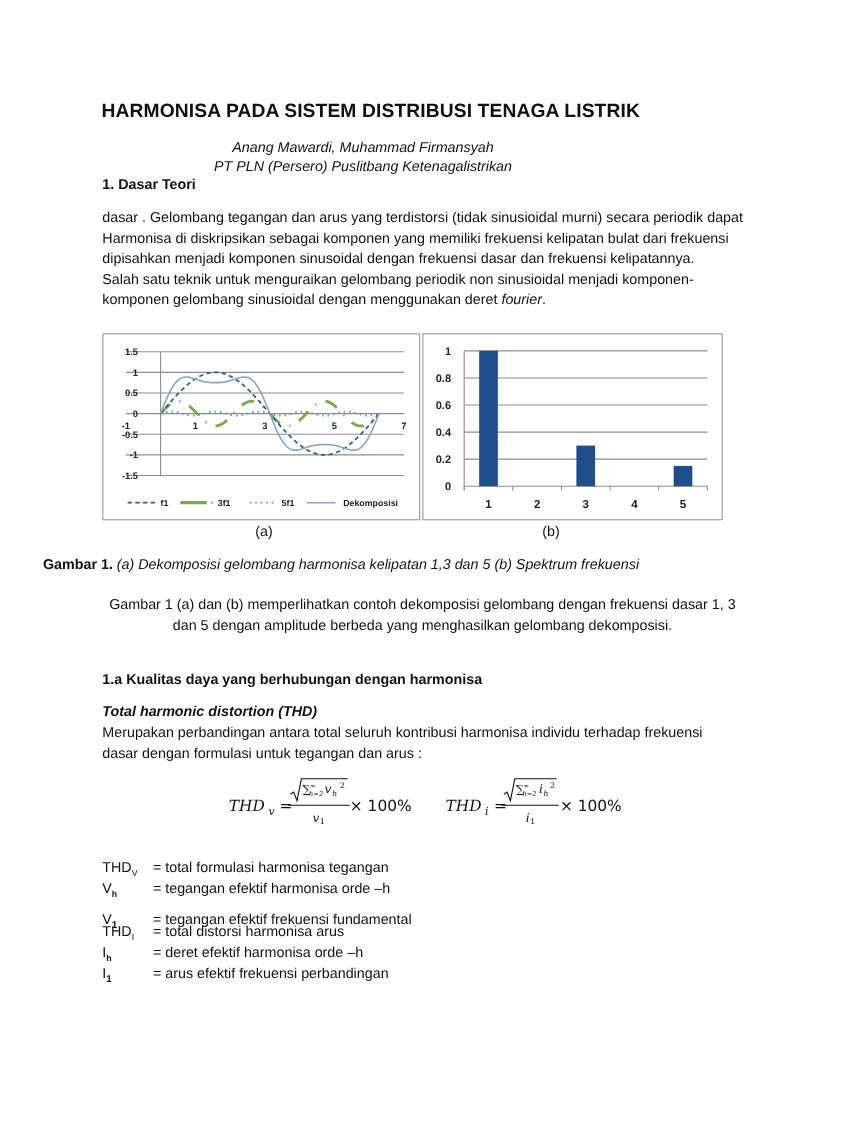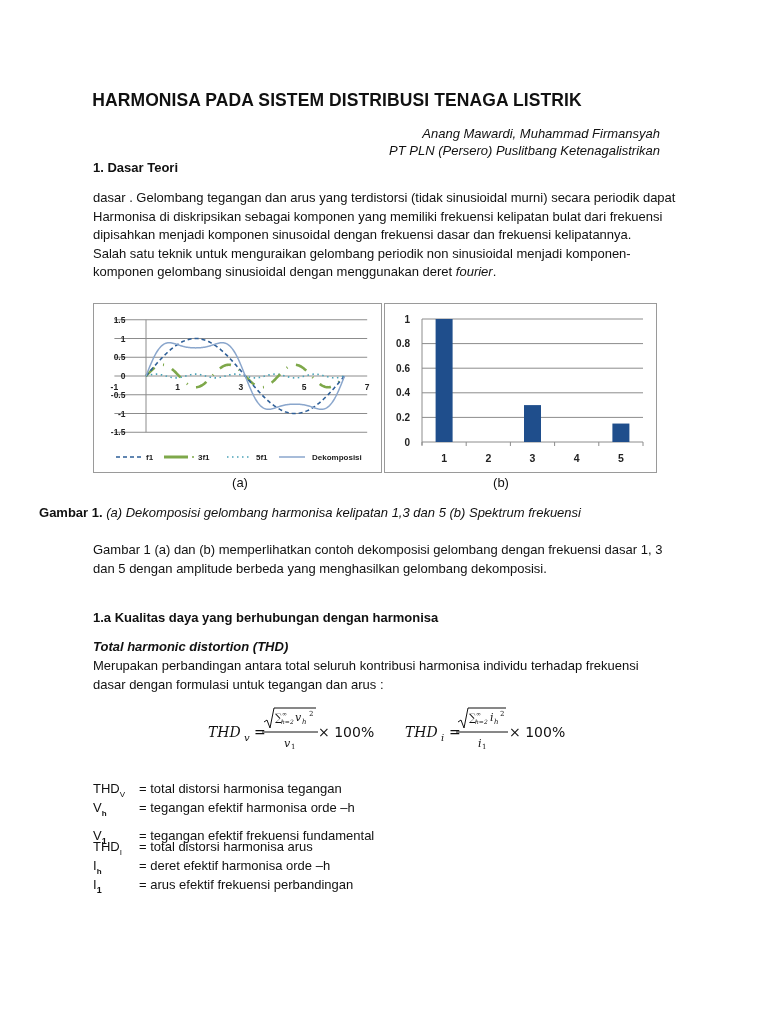--- a/index.html
+++ b/index.html
@@ -1,20 +1,20 @@
 <!DOCTYPE html>
 <html><head>
 <meta charset="utf-8">
 <style>
   html, body { margin:0; padding:0; }
   body { width:768px; height:1024px; background:#ffffff; position:relative; overflow:hidden;
          font-family:"Liberation Sans", sans-serif; color:#111; }
   .abs { position:absolute; }
   .title { left:12px; width:650px; top:90px; text-align:center; font-weight:bold; font-size:17.5px; letter-spacing:0.1px; }
-  .author { left:0; width:660px; text-align:right; font-style:italic; font-size:13px; }
+  .author { left:0; width:660px; text-align:center; font-style:italic; font-size:13px; }
   .h1 { left:93px; font-weight:bold; font-size:13px; }
   .para { left:93px; width:582px; font-size:13px; line-height:18.5px; }
   .justify { text-align:justify; text-align-last:left; }
   .line { white-space:nowrap; }
   .frame { border:1px solid #9a9a9a; background:#fff; box-sizing:border-box; }
   .cap { font-size:13px; text-align:center; }
   .def-row { position:absolute; left:93px; font-size:13px; height:18px; white-space:nowrap; }
   .def-sym { display:inline-block; width:46px; }
 </style>
 </head>
@@ -104,21 +104,21 @@
     </svg>
 </div>
 
 <div class="abs cap" style="left:210px; width:60px; top:475px;">(a)</div>
 <div class="abs cap" style="left:471px; width:60px; top:475px;">(b)</div>
 
 <div class="abs cap" style="left:0; width:620px; top:505px;">
   <b>Gambar 1.</b><i> (a) Dekomposisi gelombang harmonisa kelipatan 1,3 dan 5 (b) Spektrum frekuensi</i>
 </div>
 
-<div class="abs para" style="top:541px;">
+<div class="abs para" style="top:541px;text-align:center;">
   <div class="line">Gambar 1 (a) dan (b) memperlihatkan contoh dekomposisi gelombang dengan frekuensi dasar 1, 3</div>
   <div class="line">dan 5  dengan amplitude berbeda  yang menghasilkan gelombang dekomposisi.</div>
 </div>
 
 <div class="abs h1" style="top:610px;">1.a Kualitas daya yang berhubungan dengan harmonisa</div>
 <div class="abs para" style="top:638px; font-weight:bold; font-style:italic;">Total harmonic distortion (THD)</div>
 <div class="abs para" style="top:657px;">
   <div class="line">Merupakan perbandingan antara total seluruh kontribusi harmonisa individu terhadap frekuensi</div>
   <div class="line">dasar dengan formulasi untuk tegangan dan arus  :</div>
 </div>
@@ -152,21 +152,21 @@
     <text x="294" y="22" font-family="DejaVu Serif, serif" font-style="italic" font-size="7" fill="#111">h</text>
     <text x="300" y="14" font-family="DejaVu Serif, serif" font-size="7" fill="#111">2</text>
     <line x1="256" y1="30" x2="308" y2="30" stroke="#111" stroke-width="1"></line>
     <text x="278" y="45" font-family="DejaVu Serif, serif" font-style="italic" font-size="11" fill="#111">i</text>
     <text x="282" y="47" font-family="DejaVu Serif, serif" font-size="7" fill="#111">1</text>
     <text x="309" y="35" font-family="DejaVu Sans, sans-serif" font-size="14" fill="#111">× 100%</text>
   </g>
 </svg>
 
 <div class="def-row" style="top:781px;">
-  <span class="def-sym"><span>THD</span><sub style="font-size:8px;">V</sub></span><span>= total distorsi harmonisa tegangan</span>
+  <span class="def-sym"><span>THD</span><sub style="font-size:8px;">V</sub></span><span>= total formulasi harmonisa tegangan</span>
 </div>
 <div class="def-row" style="top:800px;">
   <span class="def-sym"><span>V</span><sub style="font-size:8px;font-weight:bold;">h</sub></span><span>= tegangan efektif harmonisa orde –h</span>
 </div>
 <div class="def-row" style="top:828px;">
   <span class="def-sym"><span>V</span><sub style="font-size:9px;font-weight:bold;">1</sub></span><span>= tegangan efektif frekuensi fundamental</span>
 </div>
 <div class="def-row" style="top:839px;">
   <span class="def-sym"><span>THD</span><sub style="font-size:8px;">I</sub></span><span>= total distorsi harmonisa arus</span>
 </div>

